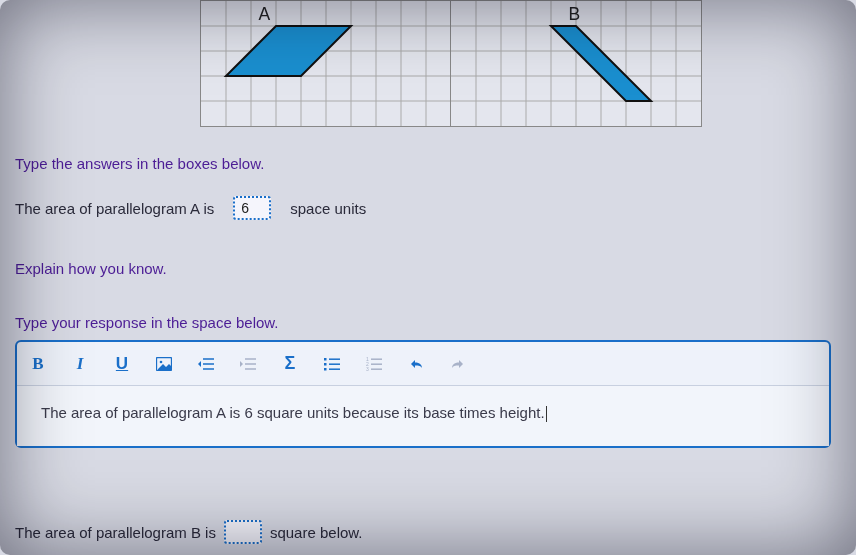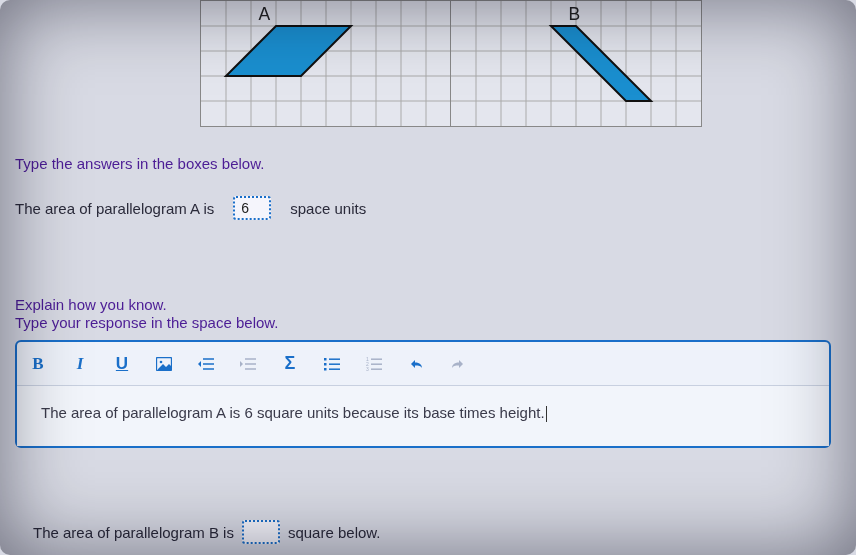--- a/index.html
+++ b/index.html
@@ -44,21 +44,21 @@
       min-width: 38px;
       height: 24px;
       border: 2px dotted #1a6fc9;
       border-radius: 3px;
       background: #f5f5fc;
       padding: 2px 6px;
       font-size: 14px;
       color: #222;
       text-align: left;
     }
-    .line2 { top: 260px; left: 15px; margin-top: 36px; }
+    .line2 { top: 260px; left: 15px; }
     .line3 { top: 314px; left: 15px; }
     .editor {
       position: absolute;
       top: 340px;
       left: 15px;
       right: 25px;
       border: 2px solid #1a6fc9;
       border-radius: 6px;
       background: #eef2fa;
     }
@@ -96,21 +96,21 @@
       display: inline-block;
       width: 1px;
       height: 16px;
       background: #333;
       vertical-align: middle;
       margin-left: 1px;
     }
     .answer-row2 {
       position: absolute;
       top: 520px;
-      left: 33px;
+      left: 15px;
       display: flex;
       align-items: center;
       gap: 8px;
       font-size: 15px;
     }
     .dark-edges {
       position: absolute;
       inset: 0;
       pointer-events: none;
       box-shadow: inset 0 0 80px rgba(0,0,20,0.5);

